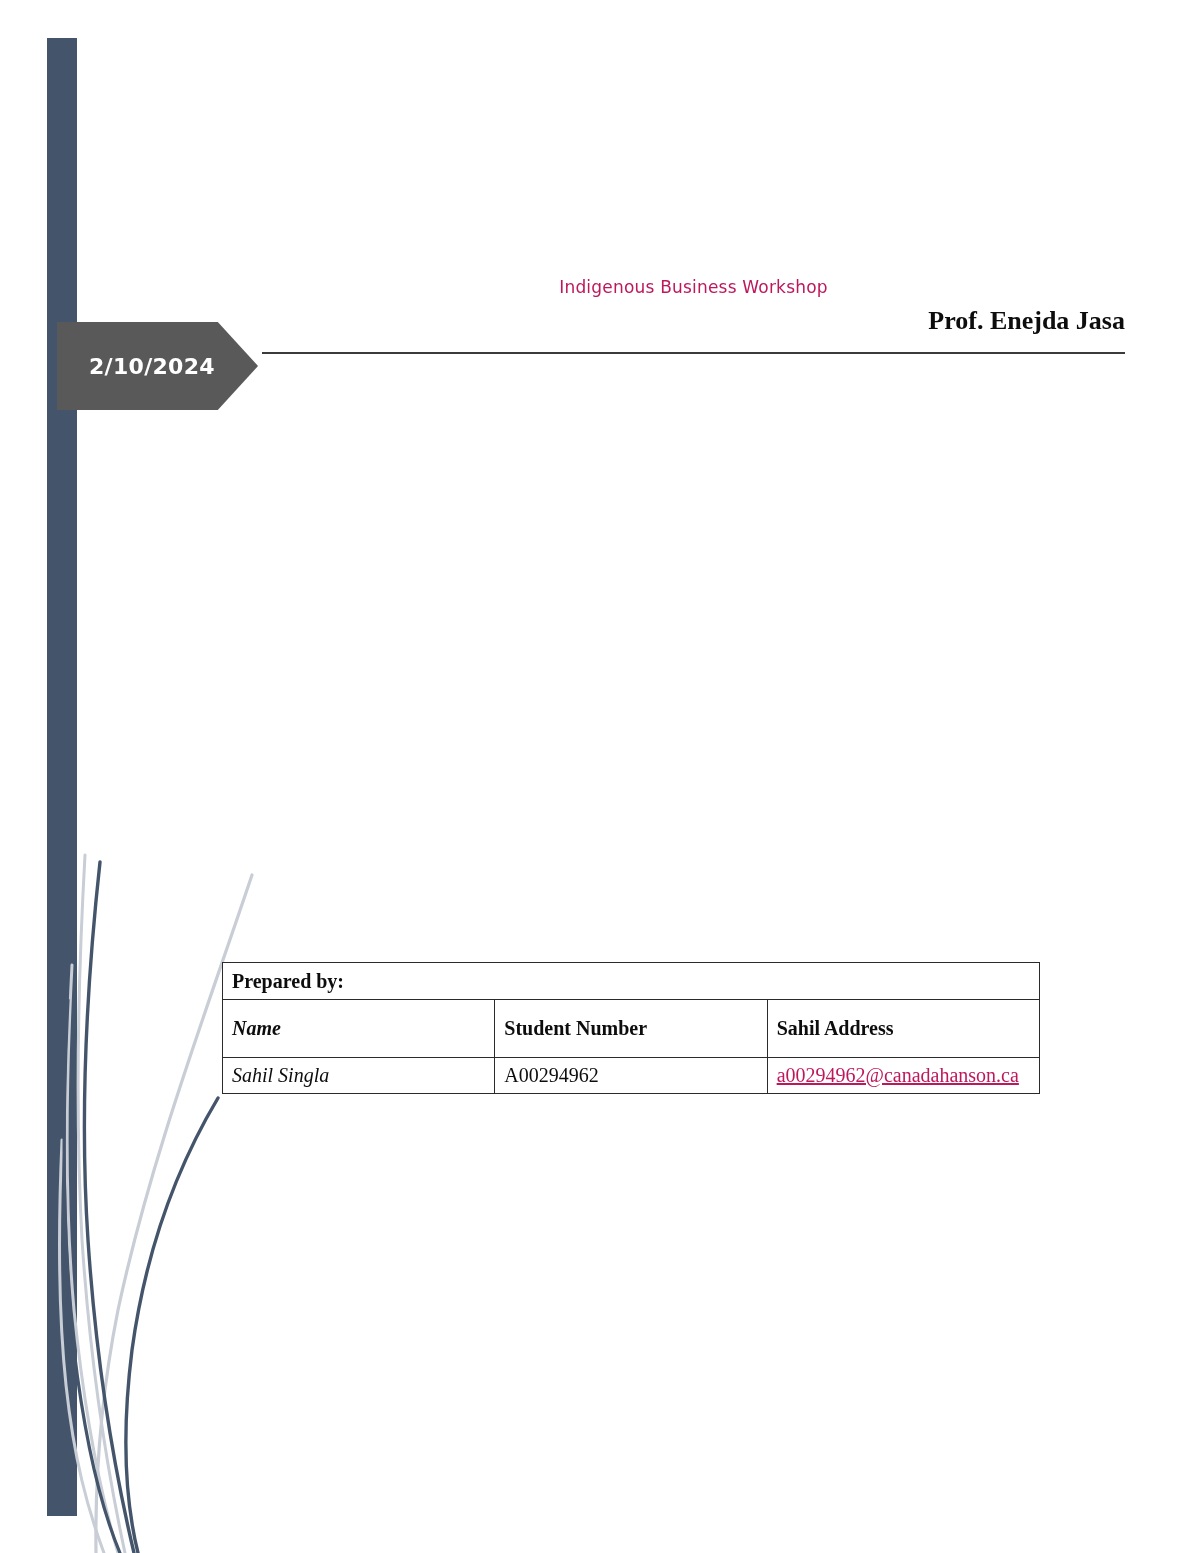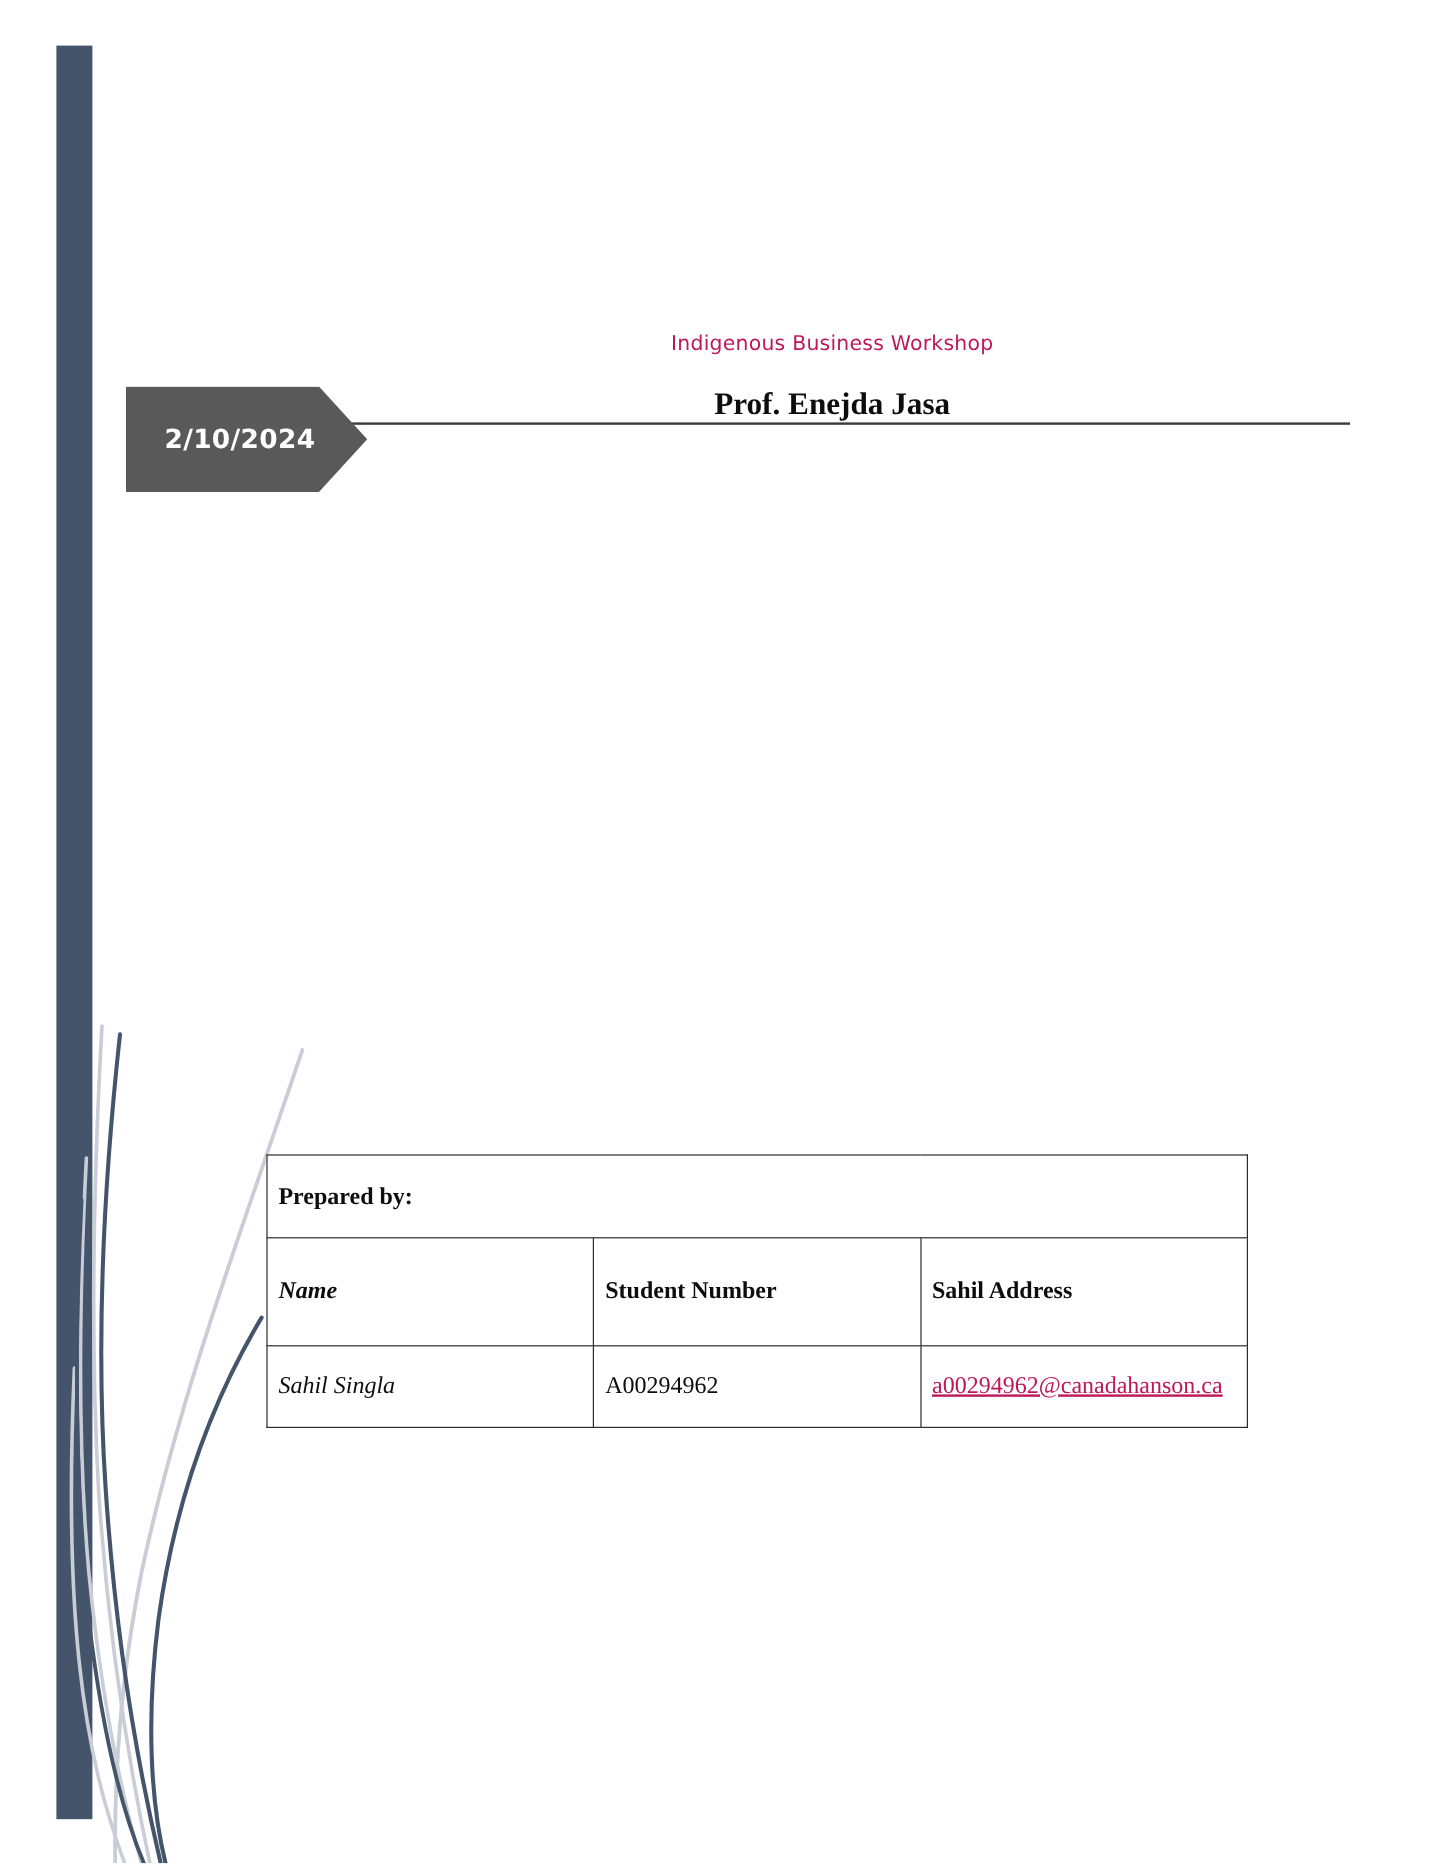--- a/index.html
+++ b/index.html
@@ -53,23 +53,23 @@
     width: 863px;
     text-align: center;
     font-family: "DejaVu Sans", sans-serif;
     font-size: 17px;
     color: #be185d;
     letter-spacing: 0.2px;
   }
   .instructor-name {
     position: absolute;
     left: 262px;
-    top: 322px;
+    top: 306px;
     width: 863px;
-    text-align: center;
+    text-align: right;
     font-family: "Liberation Serif", serif;
     font-weight: bold;
     font-size: 26px;
     color: #0d0d0d;
   }
   .title-rule {
     position: absolute;
     left: 262px;
     top: 352px;
     width: 863px;
@@ -82,21 +82,20 @@
     position: absolute;
     left: 57px;
     top: 322px;
     width: 201px;
     height: 88px;
     background: #595959;
     -webkit-clip-path: polygon(0 0, 80% 0, 100% 50%, 80% 100%, 0 100%);
     clip-path: polygon(0 0, 80% 0, 100% 50%, 80% 100%, 0 100%);
     display: flex;
     align-items: center;
-    margin-left: 48px;
   }
   .date-text {
     color: #ffffff;
     font-family: "DejaVu Sans", sans-serif;
     font-weight: bold;
     font-size: 22px;
     padding-left: 32px;
     letter-spacing: 0.3px;
   }
 
@@ -105,21 +104,21 @@
     position: absolute;
     left: 222px;
     top: 962px;
     width: 818px;
     border-collapse: collapse;
     table-layout: fixed;
     background: #ffffff;
   }
   .prepared-table td {
     border: 1.6px solid #2b2b2b;
-    padding: 21px 9px;
+    padding: 5px 9px;
     font-family: "Liberation Serif", serif;
     font-size: 20px;
     color: #0d0d0d;
     vertical-align: middle;
   }
   .prepared-table td.hdr {
     font-weight: bold;
   }
   .row-title td { height: 26px; }
   .row-head td   { height: 47px; }

